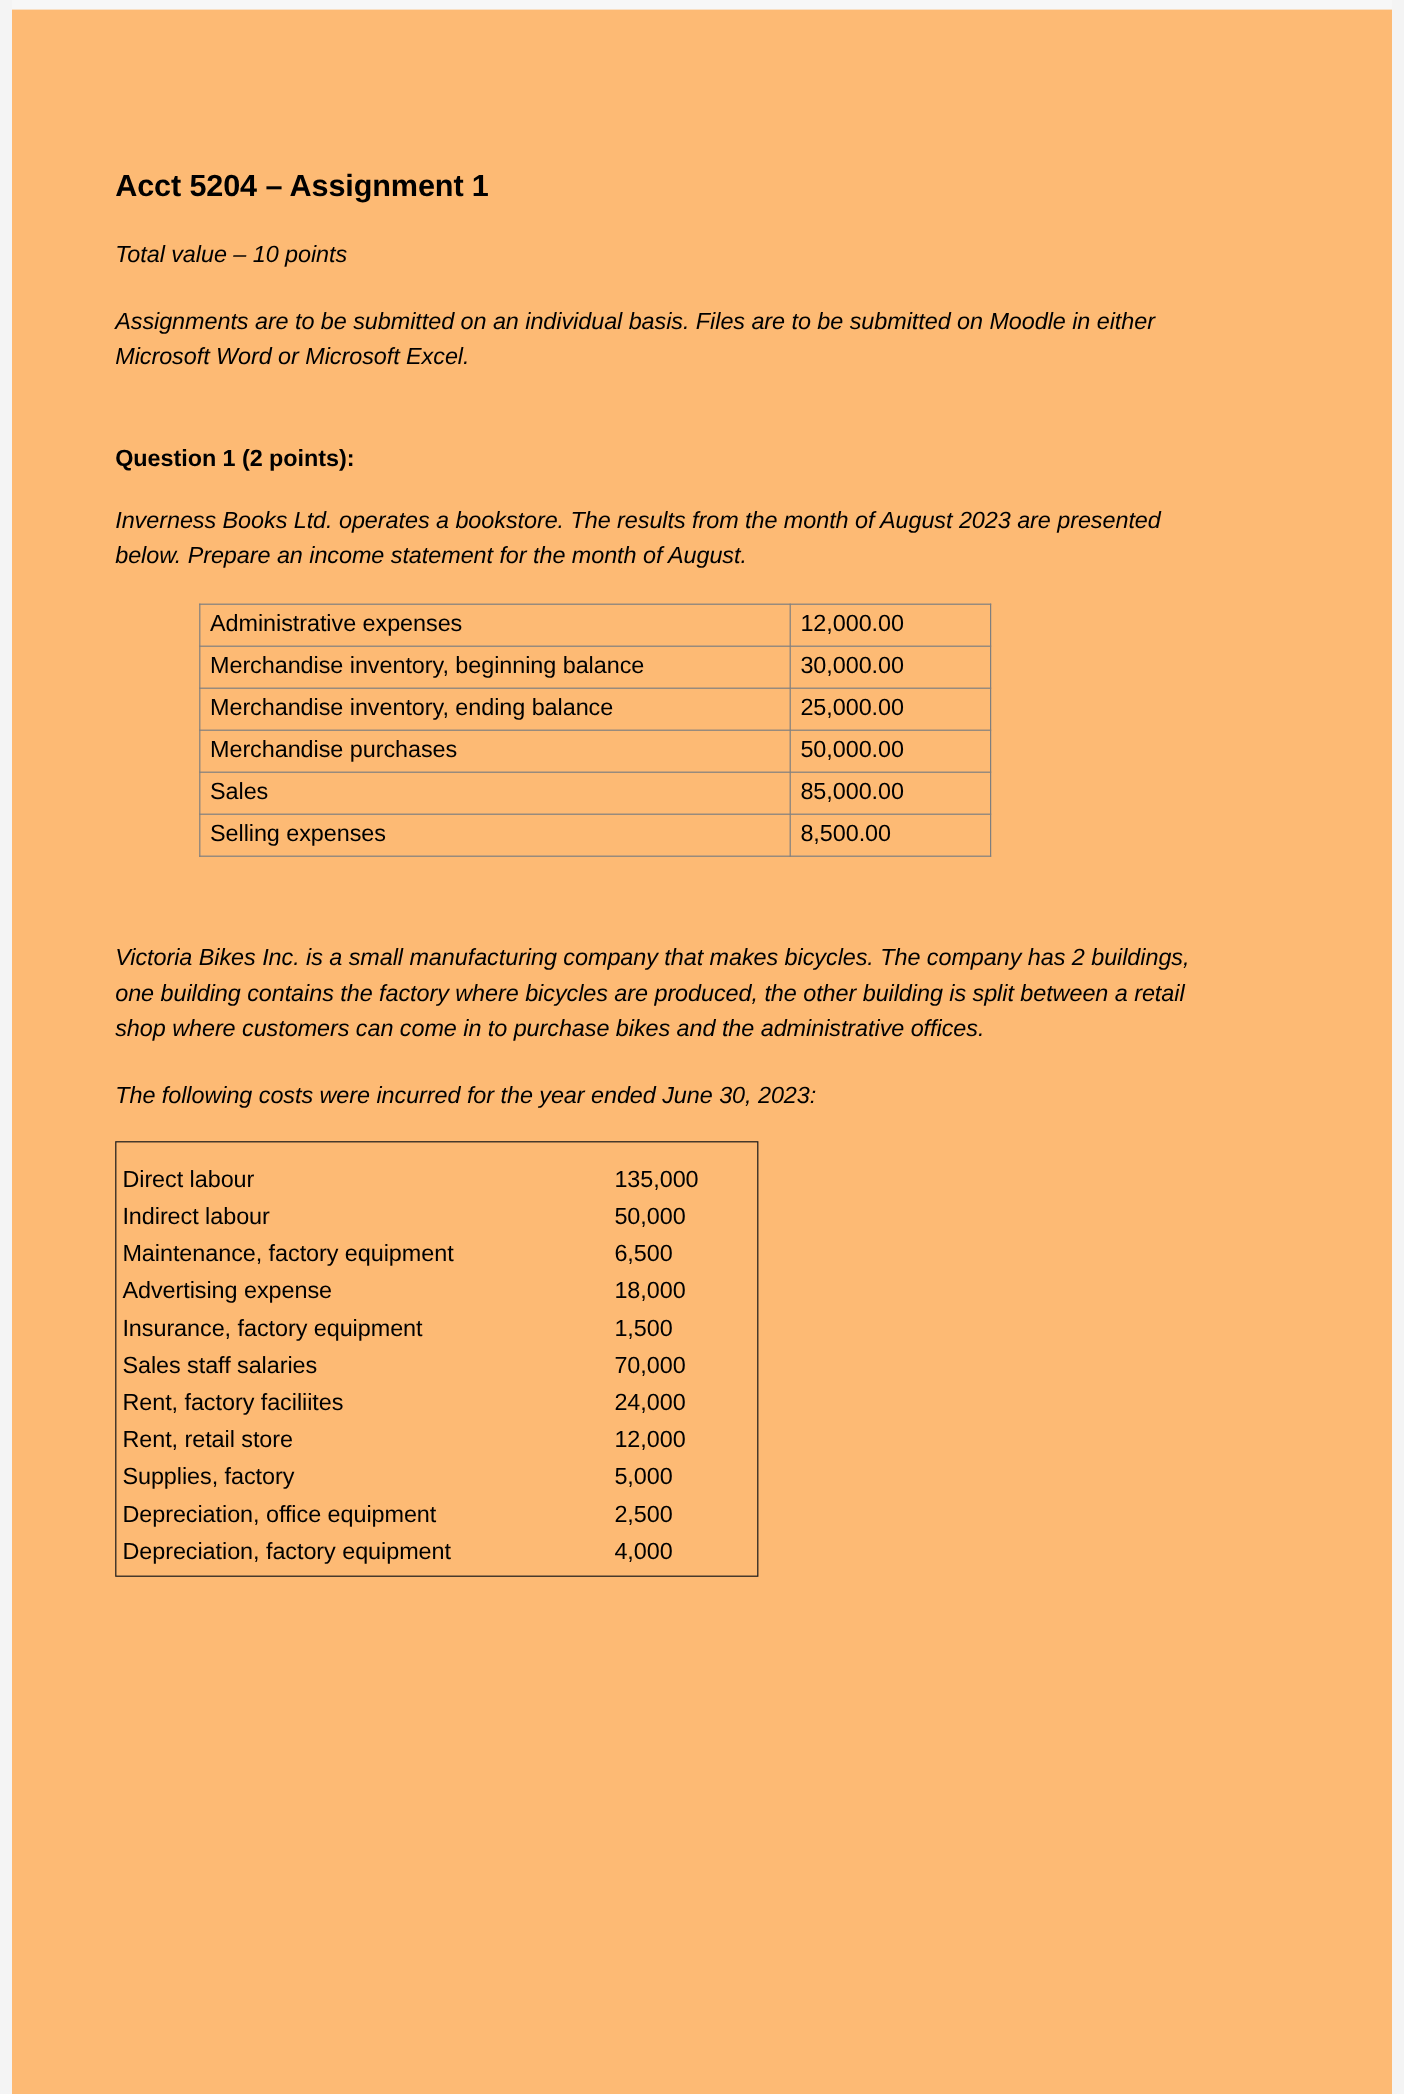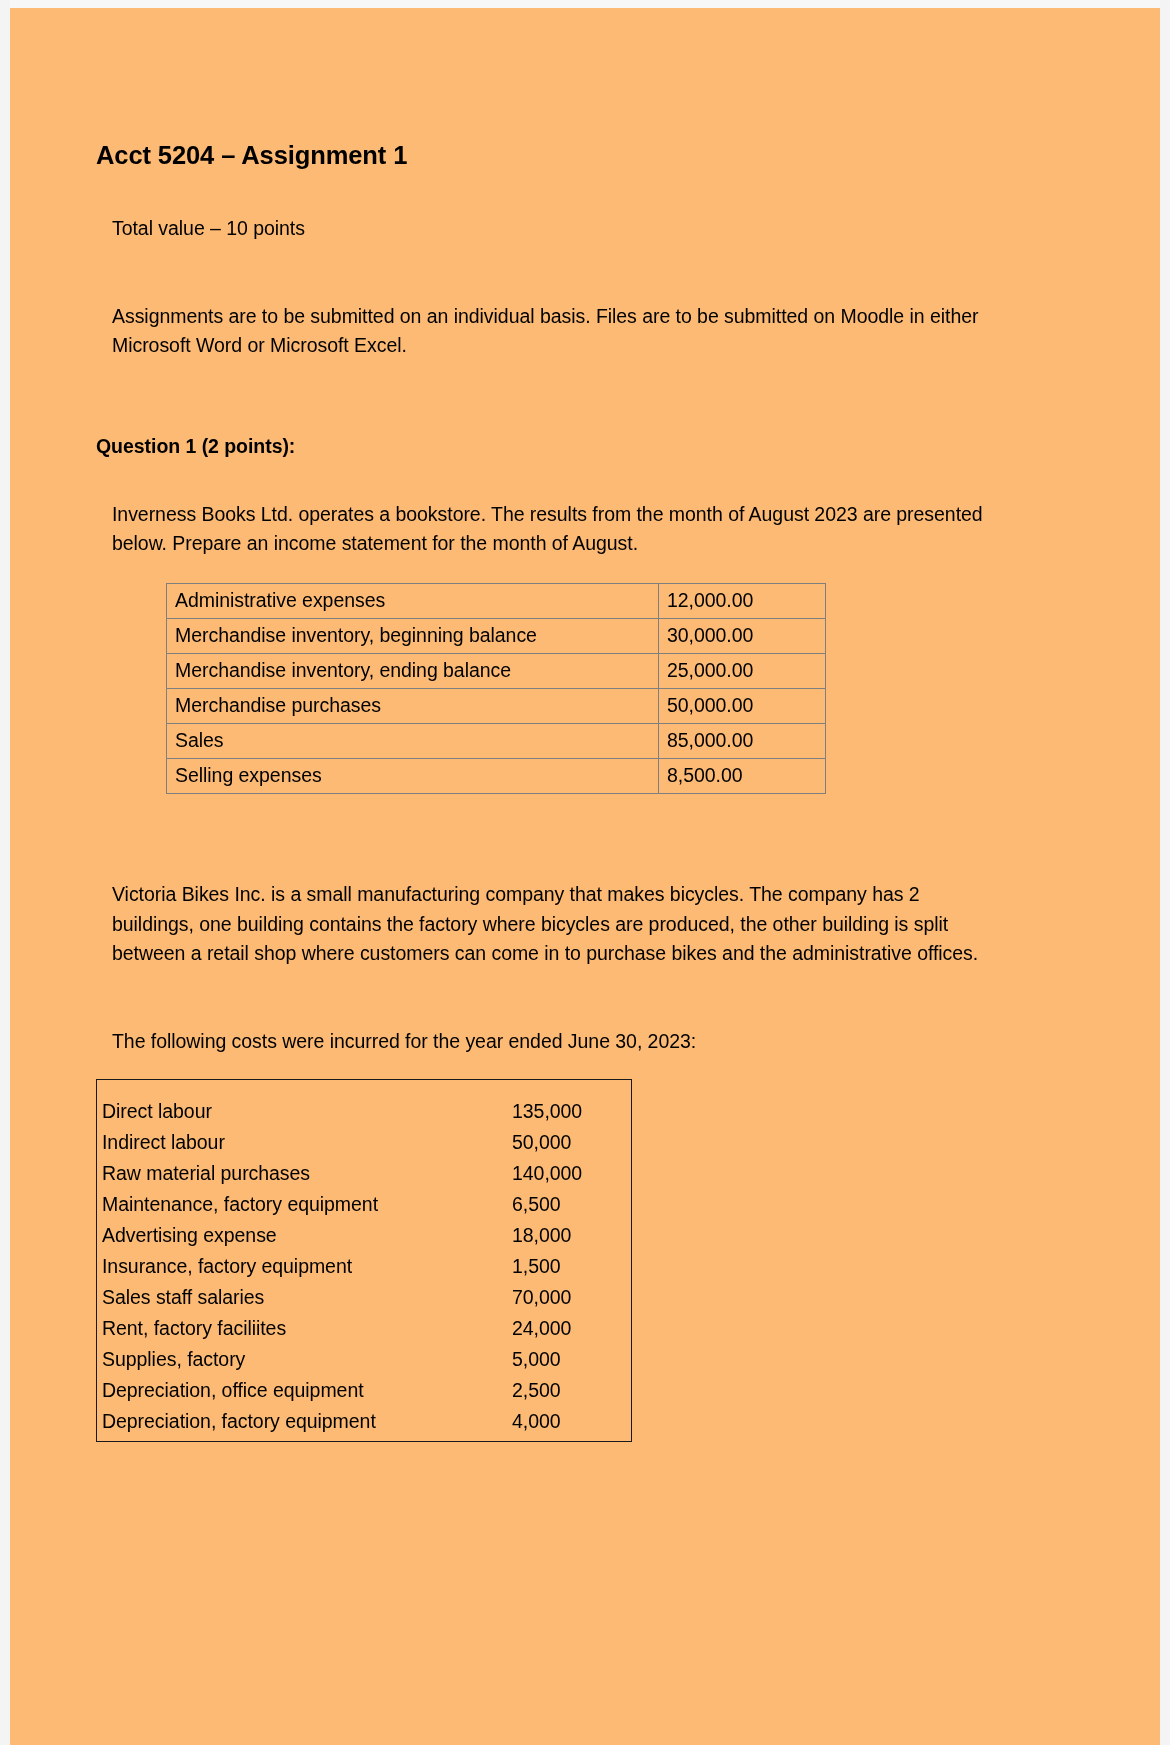--- a/index.html
+++ b/index.html
@@ -51,22 +51,23 @@
   h1.doc-title {
     font-size: 25.5px;
     font-weight: bold;
     margin: 0 0 0 0;
     letter-spacing: -0.1px;
     line-height: 1.25;
   }
   p.para {
     font-size: 19.5px;
     line-height: 1.52;
-    margin: 16px;
-    letter-spacing: -0.05px;
+    margin: 0;
+    letter-spacing: -0.05px;
+    font-style: italic;
   }
   .gap-sm { height: 26px; }
   .gap-lg { height: 58px; }
   .gap-xl { height: 44px; }
 
   h2.q-heading {
     font-size: 19.5px;
     font-weight: bold;
     margin: 0;
     letter-spacing: -0.05px;
@@ -205,42 +206,42 @@
         <tbody>
           <tr>
             <td class="label">Direct labour</td>
             <td class="value">135,000</td>
           </tr>
           <tr>
             <td class="label">Indirect labour</td>
             <td class="value">50,000</td>
           </tr>
           <tr>
-            <td class="label">Raw material purchases</td>
-            <td class="value">140,000</td>
-          </tr>
-          <tr>
             <td class="label">Maintenance, factory equipment</td>
             <td class="value">6,500</td>
           </tr>
           <tr>
             <td class="label">Advertising expense</td>
             <td class="value">18,000</td>
           </tr>
           <tr>
             <td class="label">Insurance, factory equipment</td>
             <td class="value">1,500</td>
           </tr>
           <tr>
             <td class="label">Sales staff salaries</td>
             <td class="value">70,000</td>
           </tr>
           <tr>
             <td class="label">Rent, factory faciliites</td>
             <td class="value">24,000</td>
+          </tr>
+          <tr>
+            <td class="label">Rent, retail store</td>
+            <td class="value">12,000</td>
           </tr>
           <tr>
             <td class="label">Supplies, factory</td>
             <td class="value">5,000</td>
           </tr>
           <tr>
             <td class="label">Depreciation, office equipment</td>
             <td class="value">2,500</td>
           </tr>
           <tr>

